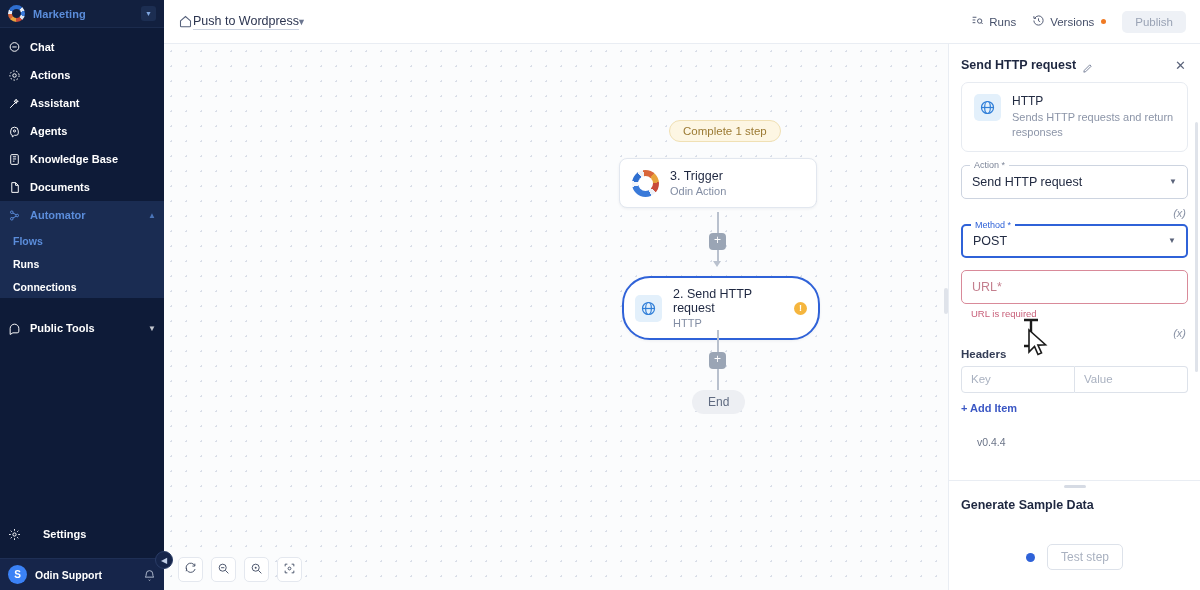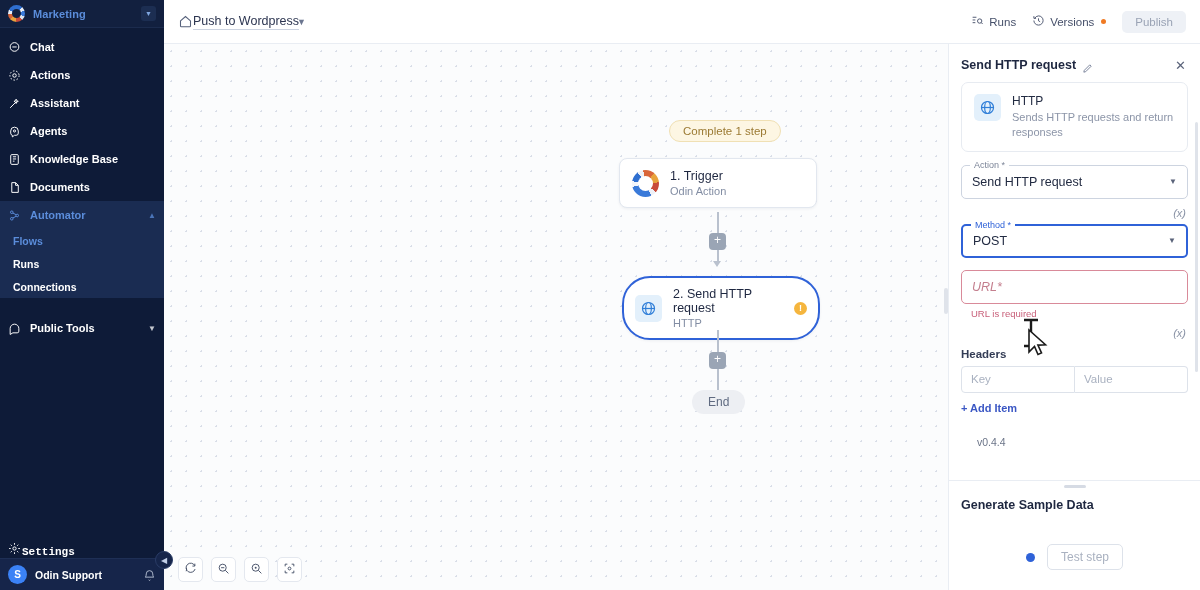--- a/index.html
+++ b/index.html
@@ -71,23 +71,23 @@
   .sub-item {
     height: 23px; display: flex; align-items: center;
     padding: 0 8px 0 13px; font-size: 10.5px;
     color: #ffffff; font-weight: bold; cursor: pointer;
   }
   .sub-item.active { color: #5b8ddb; }
   .chev { margin-left: auto; font-size: 8px; opacity: .75; }
 
   .nav-spacer { flex: 1; }
   .settings-row {
-    display: flex; align-items: flex-end; gap: 1px;
+    display: flex; align-items: flex-start; gap: 22px;
     height: 30px; padding: 0 8px;
-    font-size: 11px; font-weight: bold; cursor: pointer; font-family: Liberation Mono, monospace;
+    font-size: 11px; font-weight: bold; cursor: pointer;
   }
   .user-row {
     display: flex; align-items: center; gap: 8px;
     height: 32px; padding: 0 8px;
     background: #16254a; border-top: 1px solid #1e2f55;
     cursor: pointer;
   }
   .avatar {
     width: 19px; height: 19px; border-radius: 50%;
     background: #3b82f6; color: #fff; flex: none;
@@ -251,21 +251,21 @@
   .info-title { font-size: 12px; color: #222b42; margin-bottom: 2px; }
   .info-desc { font-size: 11px; color: #8c95a8; line-height: 1.35; }
 
   .field { position: relative; margin-bottom: 4px; }
   .fl-box {
     border: 1px solid #cdd4e0; border-radius: 5px;
     height: 34px; display: flex; align-items: center;
     padding: 0 10px; position: relative; cursor: pointer;
   }
   .fl-box.focused { border: 2px solid #2f62d8; }
-  .fl-box.error { border: 1px solid #d98a99; font-style: italic; }
+  .fl-box.error { border: 1px solid #d98a99; }
   .fl-label {
     position: absolute; top: -6px; left: 8px;
     background: #fff; padding: 0 4px;
     font-size: 9px; color: #7c8598;
   }
   .fl-box.focused .fl-label { color: #2f62d8; }
   .fl-value { font-size: 12.5px; color: #222b42; flex: 1; }
   .fl-placeholder { font-size: 12.5px; color: #c47f8e; flex: 1; }
   .sel-caret { font-size: 8px; color: #5a637a; }
   .err-msg { font-size: 9.5px; color: #c8607a; padding: 4px 0 0 10px; }
@@ -495,21 +495,21 @@
     <div class="body-row">
 
       <section class="canvas">
         <div class="flow">
 
           <div class="pill-badge">Complete 1 step</div>
 
           <div class="node" style="left:455px; top:114px;">
             <div class="trigger-logo"></div>
             <div class="node-text">
-              <div class="node-title">1. Trigger</div>
+              <div class="node-title">3. Trigger</div>
               <div class="node-sub">Odin Action</div>
             </div>
           </div>
 
           <div class="conn" style="left:553px; top:168px; height:52px;"></div>
           <div class="plus-btn" style="left:545px; top:189px;">+</div>
           <div class="arrow-head" style="left:549px; top:217px;"></div>
 
           <div class="node selected" style="left:458px; top:232px;border-radius:28px;">
             <div class="node-icon http">

